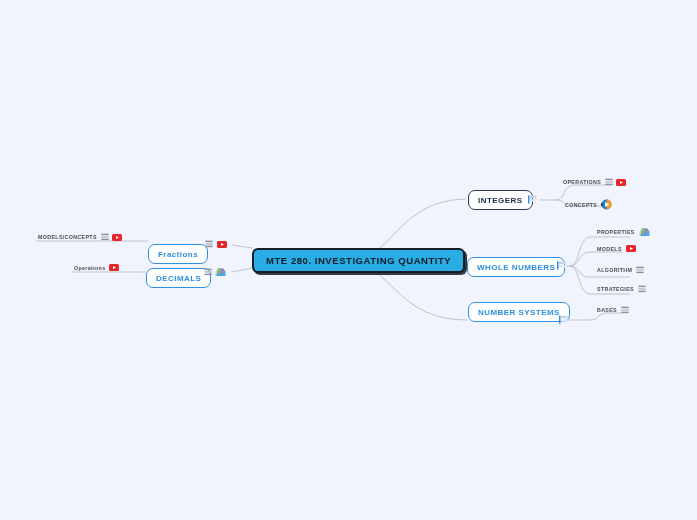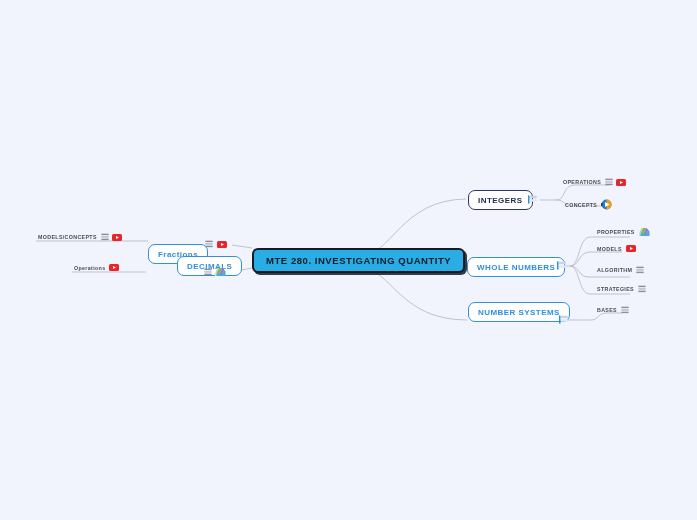--- a/index.html
+++ b/index.html
@@ -217,21 +217,21 @@
       </svg>
     </span>
     <span class="icon" style="margin-left:4px;">
       <svg class="icon-yt" viewBox="0 0 20 14">
         <rect x="0" y="0" width="20" height="14" rx="3" fill="#e8262a"></rect>
         <polygon points="8,4 14,7 8,10" fill="#ffffff"></polygon>
       </svg>
     </span>
   </div>
 
-  <div class="node branch-node" style="left:146px; top:256px;margin-left:31px;">
+  <div class="node branch-node" style="left:146px; top:268px;">
     <span class="label">DECIMALS</span>
   </div>
   <div class="leaf-node" style="left:204px; top:267px;">
     <span class="icon">
       <svg class="icon-list" viewBox="0 0 12 12">
         <rect x="0.5" y="1" width="11" height="2.2" fill="#8d9098"></rect>
         <rect x="0.5" y="4.8" width="11" height="2.2" fill="#b9bcc4"></rect>
         <rect x="0.5" y="8.5" width="11" height="2.2" fill="#8d9098"></rect>
       </svg>
     </span>

